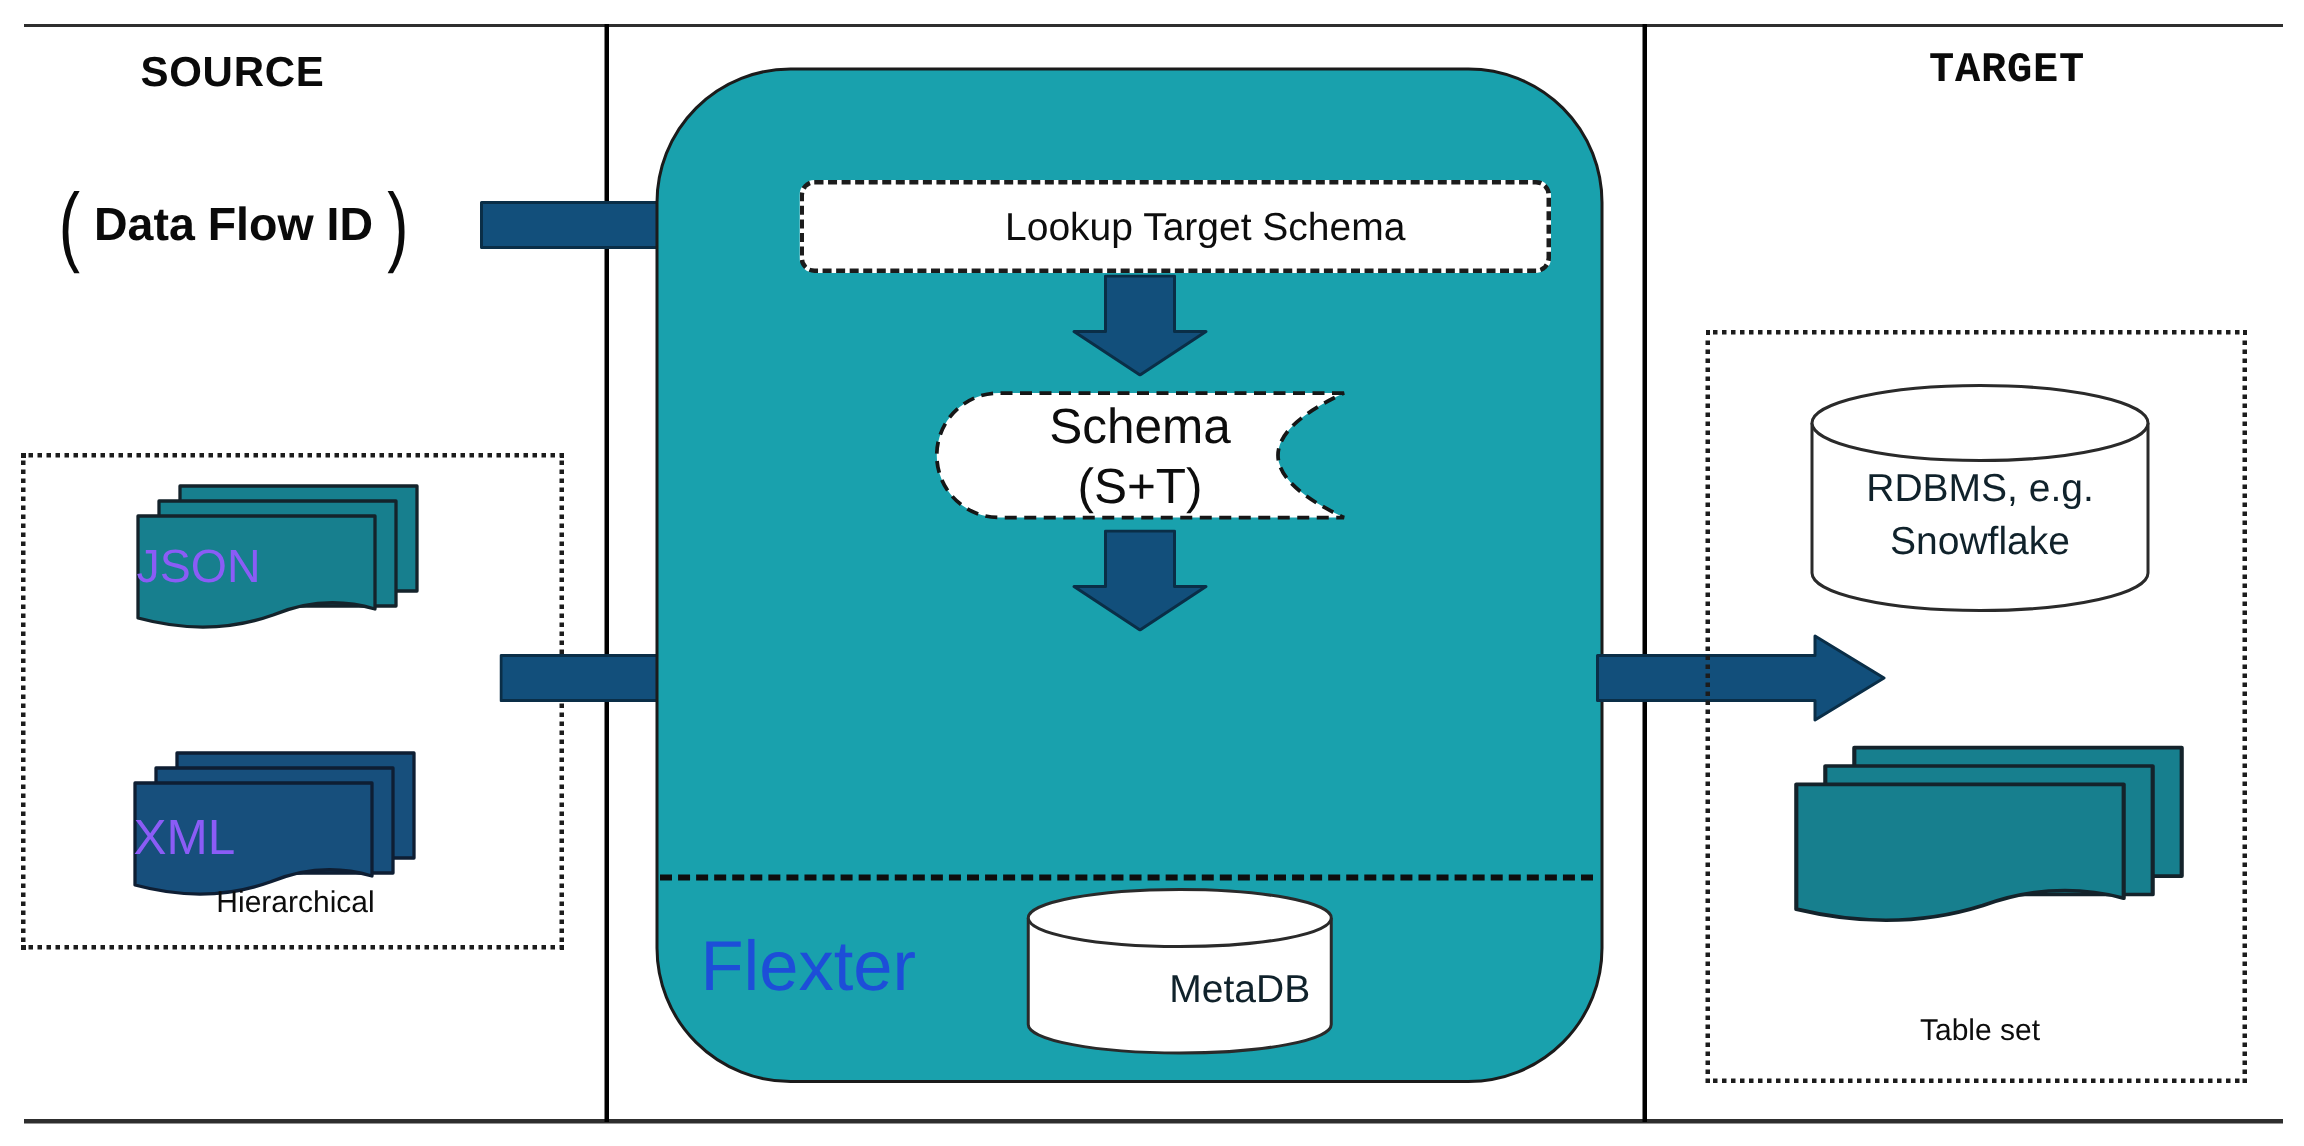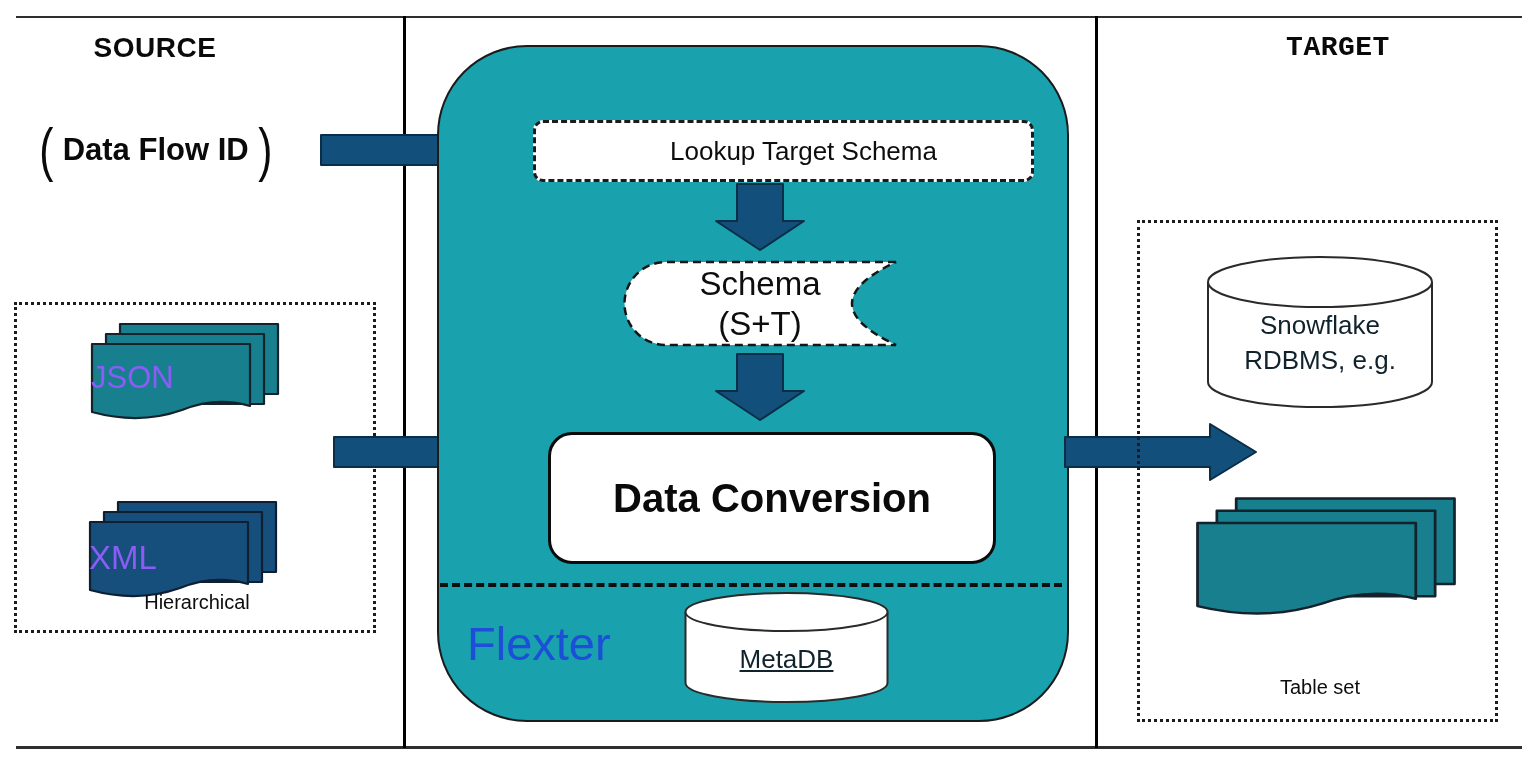--- a/index.html
+++ b/index.html
@@ -95,53 +95,50 @@
   </svg>
   <div class="abs mapping-text" style="left:620px;top:264px;width:280px;">
     <div>Schema</div>
     <div>(S+T)</div>
   </div>
 
   <svg class="abs" style="left:714px;top:353px;" width="92" height="68" viewBox="0 0 92 68">
     <polygon points="23,1 69,1 69,38 90,38 46,67 2,38 23,38" style="fill:var(--arrow-fill);stroke:var(--arrow-stroke);stroke-width:2;stroke-linejoin:round;"></polygon>
   </svg>
 
-  <div class="abs conversion" style="left:548px;top:432px;width:442px;height:126px;">
-    <span>Data Conversion</span>
-  </div>
 
   <div class="abs dashline" style="left:440px;top:583px;width:622px;"></div>
 
   <div class="abs flexter-name" style="left:467px;top:616px;">Flexter</div>
 
   <svg class="abs" style="left:683px;top:591px;" width="207" height="114" viewBox="0 0 207 114">
     <g style="fill:#fff;stroke:#2a2a2a;stroke-width:2;">
       <path d="M2.5,21 V92 A101,19 0 0 0 204.5,92 V21"></path>
       <ellipse cx="103.5" cy="21" rx="101" ry="19"></ellipse>
     </g>
   </svg>
-  <div class="abs cyl-label" style="left:683px;top:644px;width:207px;text-decoration:underline;">MetaDB</div>
+  <div class="abs cyl-label" style="left:723px;top:644px;width:207px;">MetaDB</div>
 
   <svg class="abs" style="left:1064px;top:421px;" width="194" height="62" viewBox="0 0 194 62">
     <polygon points="1,16 146,16 146,3 192,31 146,59 146,46 1,46" style="fill:var(--arrow-fill);stroke:var(--arrow-stroke);stroke-width:2;stroke-linejoin:round;"></polygon>
   </svg>
 
   <div class="abs section-title" style="left:1238px;top:32px;width:200px;font-family:Liberation Mono, monospace;">TARGET</div>
 
   <div class="abs dotbox" style="left:1137px;top:220px;width:355px;height:496px;"></div>
 
   <svg class="abs" style="left:1205px;top:254px;" width="230" height="156" viewBox="0 0 230 156">
     <g style="fill:#fff;stroke:#2a2a2a;stroke-width:2;">
       <path d="M3,28 V128 A112,25 0 0 0 227,128 V28"></path>
       <ellipse cx="115" cy="28" rx="112" ry="25"></ellipse>
     </g>
   </svg>
   <div class="abs rdbms-label" style="left:1205px;top:308px;width:230px;">
+    <div>RDBMS, e.g.</div>
     <div>Snowflake</div>
-    <div>RDBMS, e.g.</div>
   </div>
 
   <svg class="abs" style="left:1192px;top:496px;" width="268" height="126" viewBox="0 0 194 103" preserveAspectRatio="none">
     <g style="fill:var(--doc-teal);stroke:#14232B;stroke-width:2;stroke-linejoin:round;">
       <rect x="32" y="2" width="158" height="70"></rect>
       <rect x="18" y="12" width="158" height="70"></rect>
       <path d="M4,22 H162 V84 Q128,74 94,88 Q52,103 4,90 Z"></path>
     </g>
   </svg>
 

